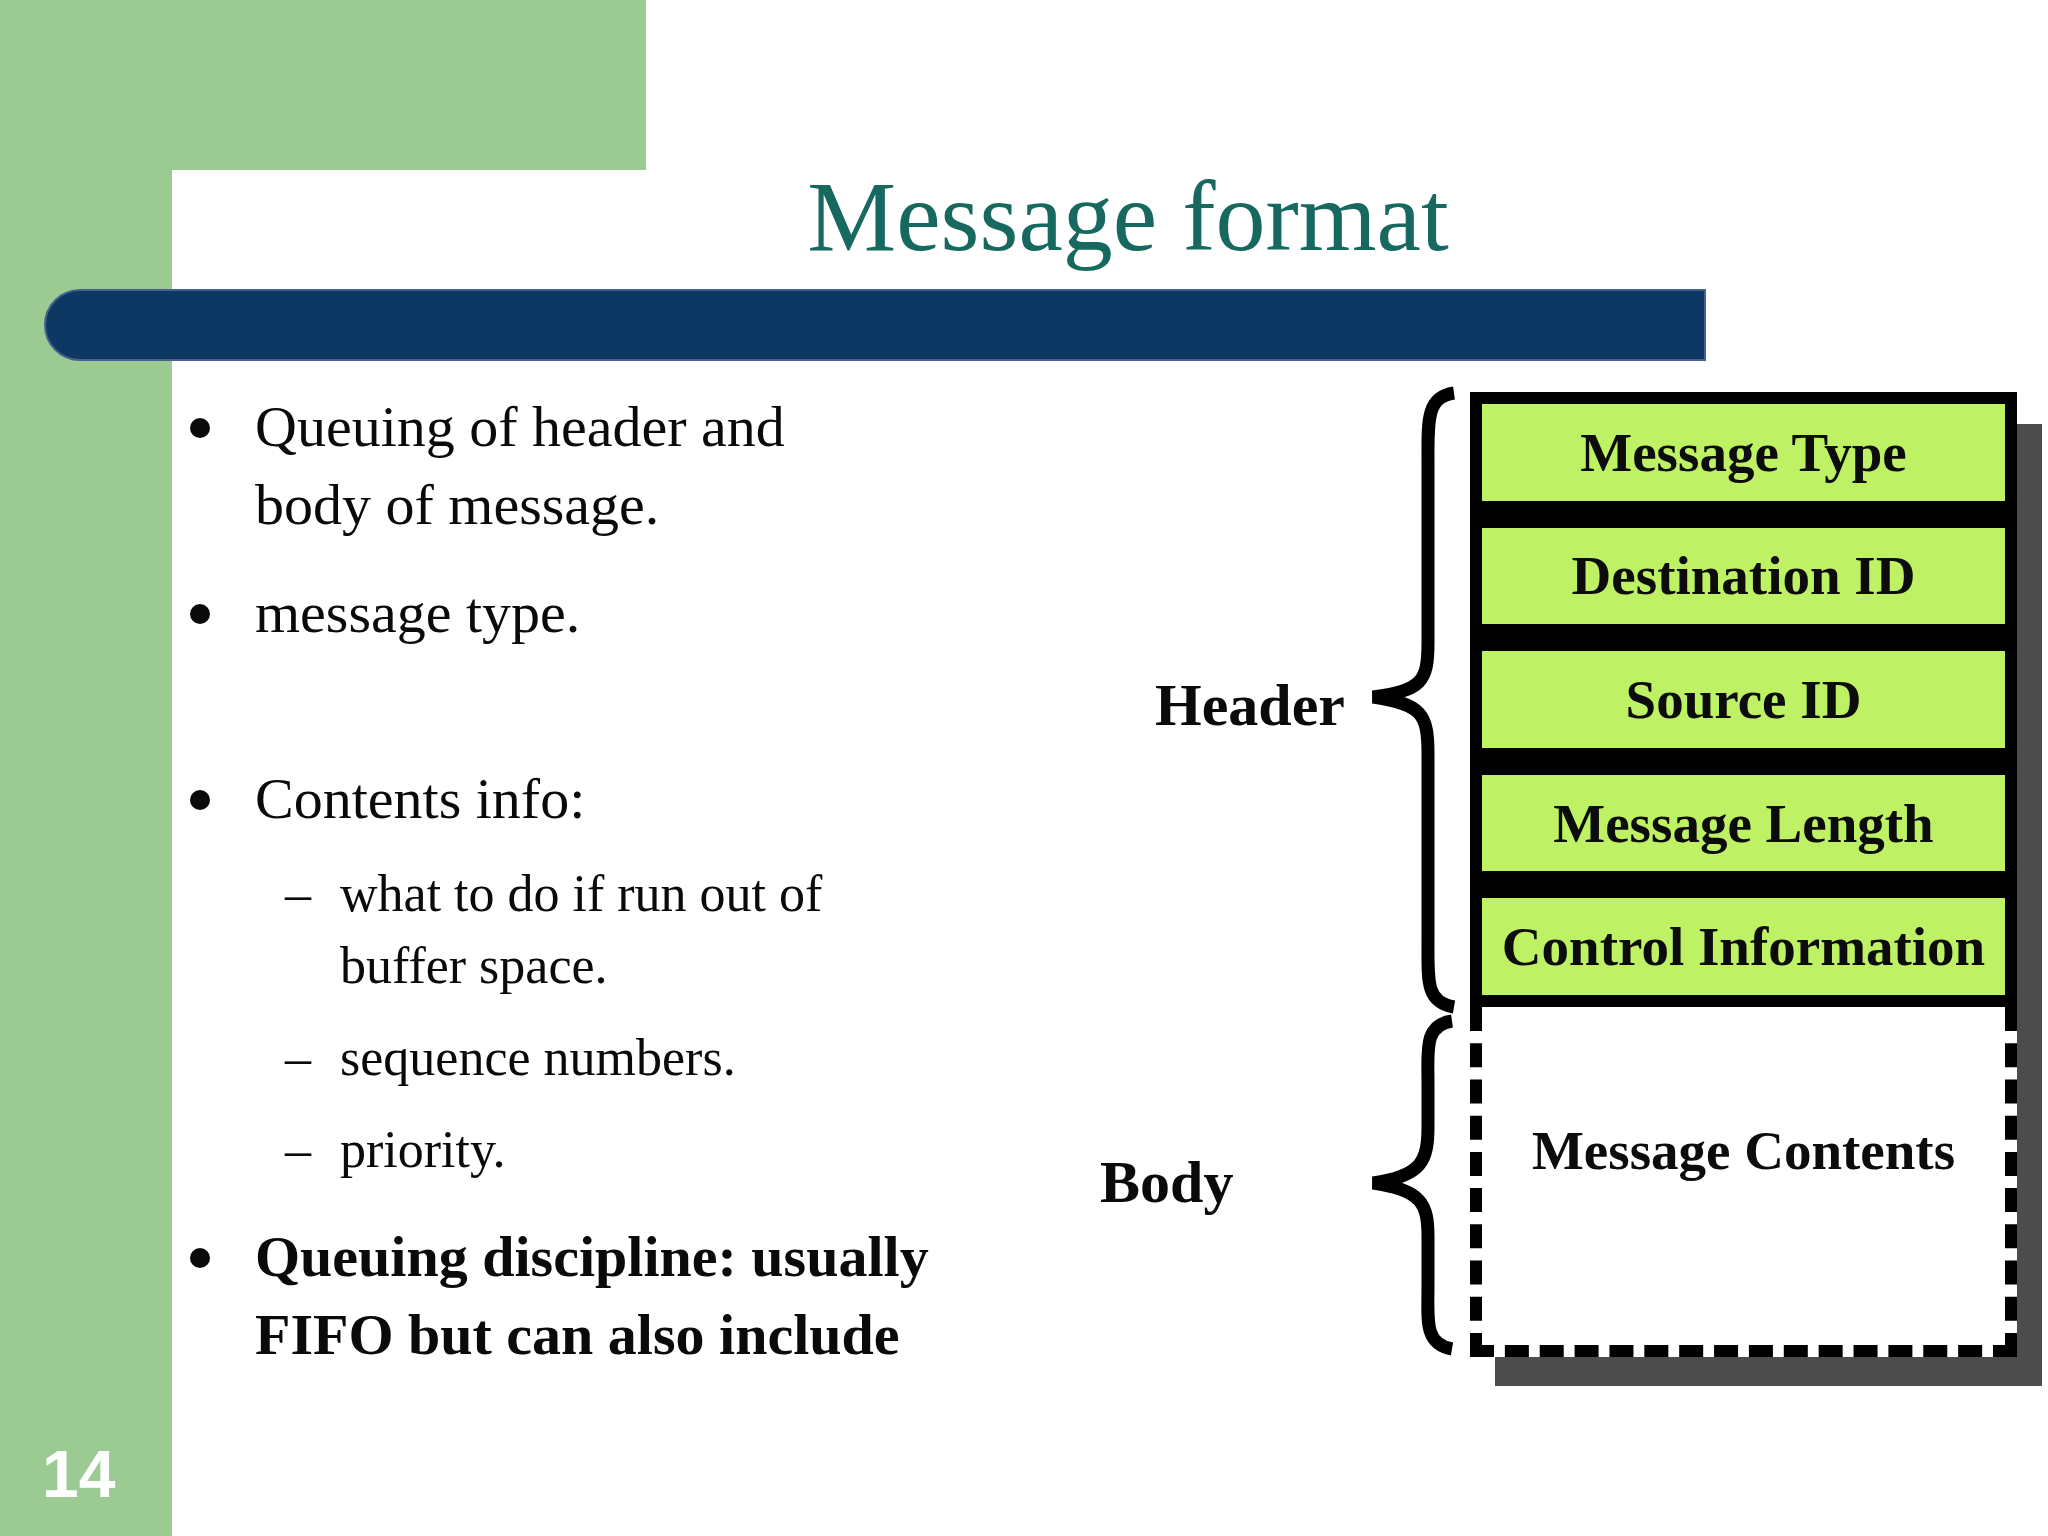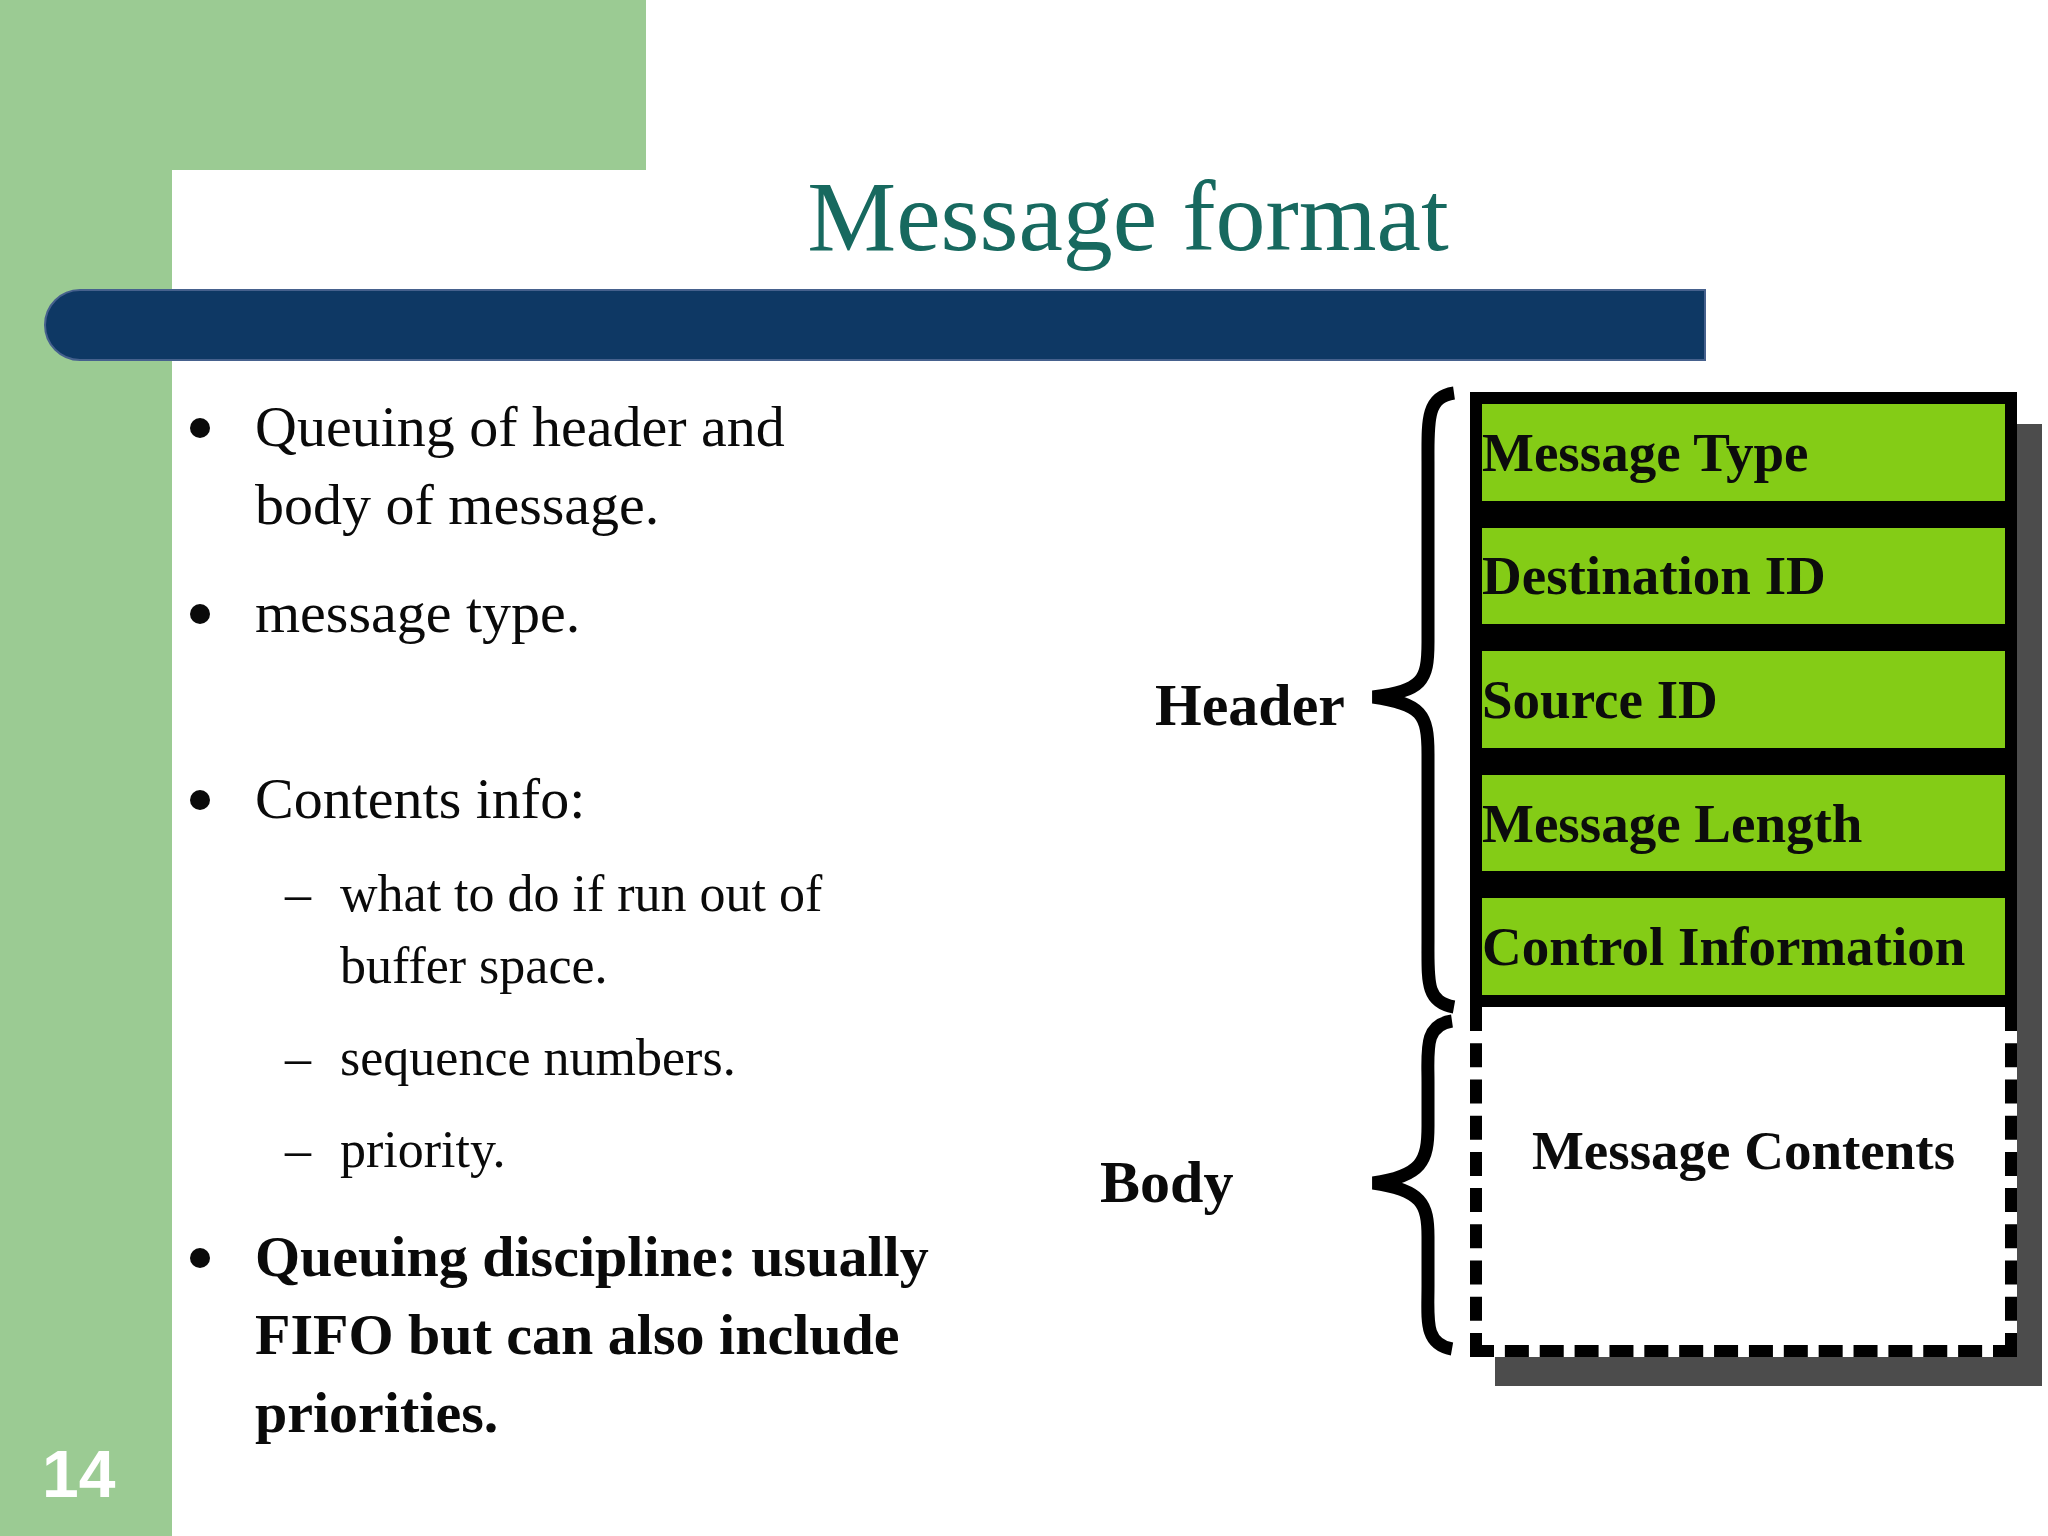--- a/index.html
+++ b/index.html
@@ -40,22 +40,22 @@
   .b-l1{font-size:58px;line-height:78px;}
   .b-l2{font-size:52px;line-height:72px;}
   .b-l2 .b-mark{width:55px;flex:0 0 55px;font-size:52px;}
   .bold{font-weight:bold;}
   .sub{padding-left:95px;}
 
   
   #diagram-shadow{left:1495px;top:424px;width:547px;height:962px;background:#4c4c4c;}
   #header-box{left:1470px;top:392px;width:547px;height:615px;box-sizing:border-box;
     border:12px solid #000;display:flex;flex-direction:column;background:#000;}
-  .h-row{flex:1 1 0;background:#84cc16;display:flex;align-items:center;
-    font-family:Liberation Serif, serif;}
+  .h-row{flex:1 1 0;background:#bef264;display:flex;align-items:center;
+    justify-content:center;font-family:Liberation Serif, serif;}
   .h-row + .h-row{margin-top:27px;}
   .cell-label{font-weight:bold;font-size:55px;color:#0c0c0c;white-space:nowrap;}
   #body-box{left:1470px;top:1007px;width:547px;height:350px;box-sizing:border-box;
     background:#ffffff;border:12px dashed #000;border-top:none;
     display:flex;align-items:center;justify-content:center;padding-bottom:52px;}
   #brace-svg{left:1360px;top:380px;}
   .brace-path{fill:none;stroke:#000;stroke-width:13px;}
   #header-label{left:1100px;top:648px;width:245px;text-align:right;
     font-size:60px;font-weight:bold;color:#0a0a0a;line-height:1;margin-top:27px;}
   #body-label{left:1100px;top:1152px;width:222px;text-align:left;
@@ -136,21 +136,20 @@
 </div>
 
 <div class="abs bullet b-l1 bold" style="top:1218px">
   <div class="b-row">
     <span class="b-mark">
         <span class="dot"></span>
       </span>
     <span>
       <div>Queuing discipline: usually</div>
       <div>FIFO but can also include</div>
-      <div>priorities.</div>
     </span>
   </div>
 </div>
 
 <div class="abs" id="diagram-shadow"></div>
 
 <div class="abs" id="header-box">
   <div class="h-row">
     <span class="cell-label">Message Type</span>
   </div>

